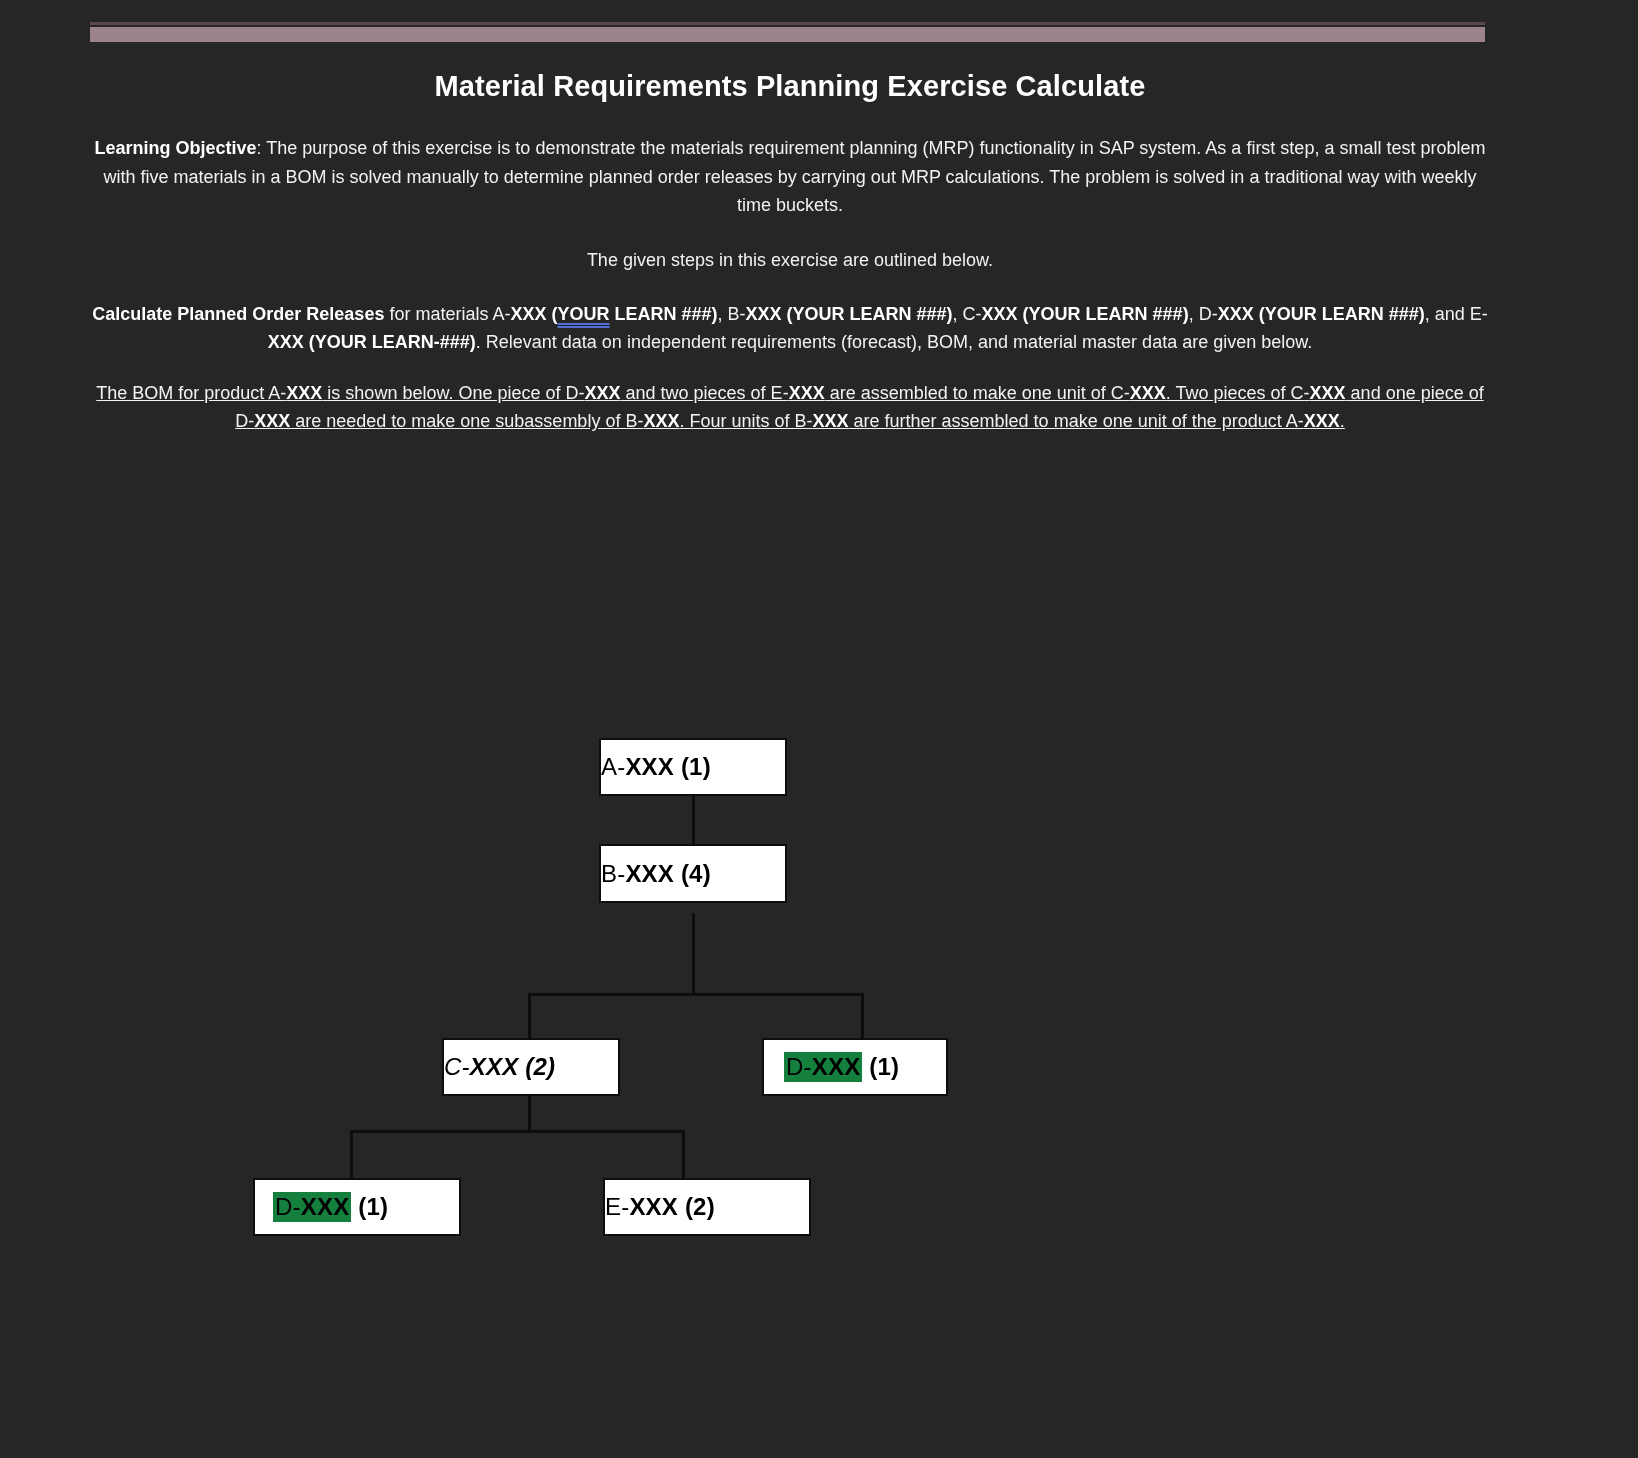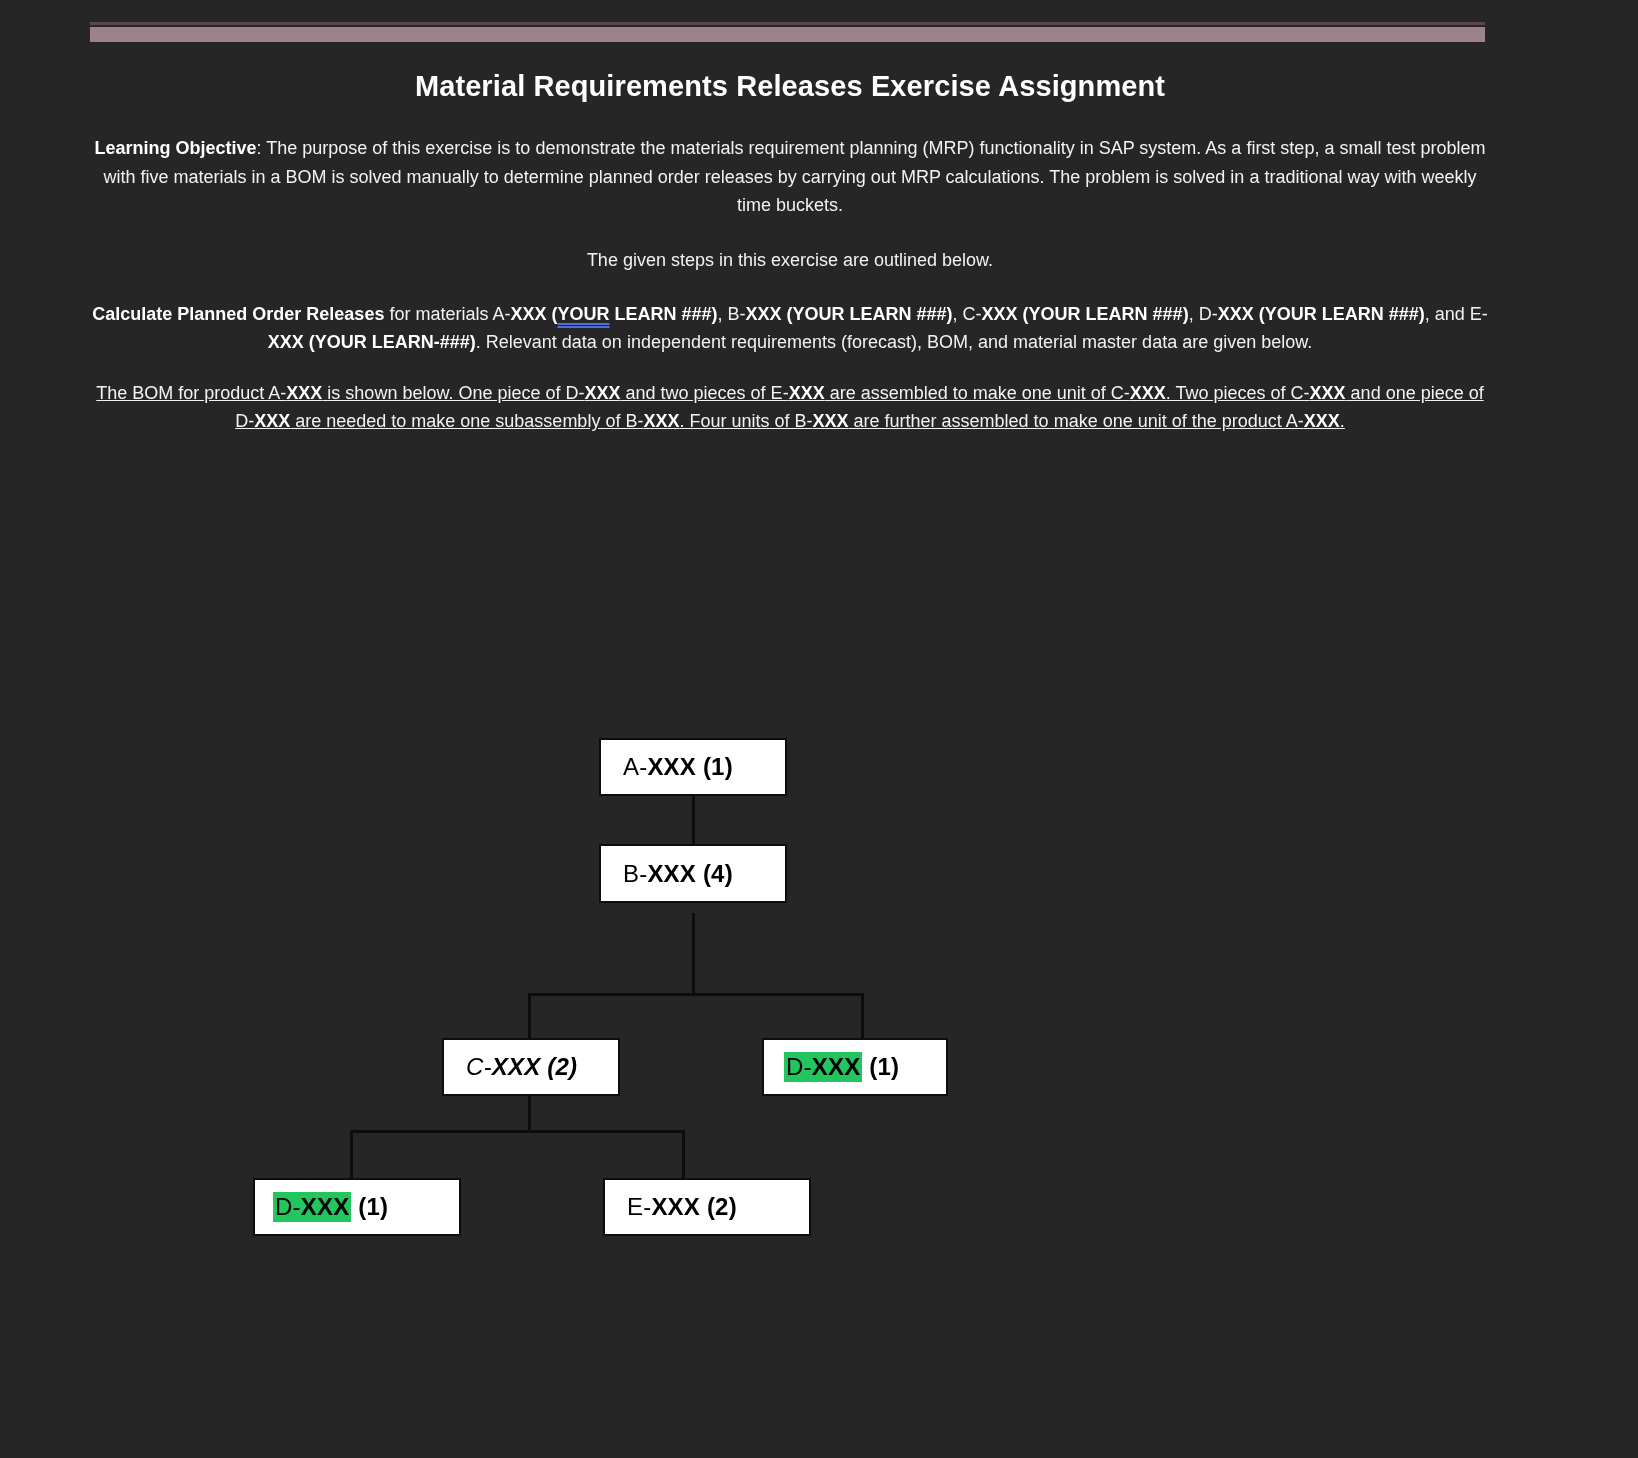--- a/index.html
+++ b/index.html
@@ -87,49 +87,48 @@
     height: 580px;
   }
   .node {
     position: absolute;
     background: #ffffff;
     border: 2.5px solid #0d0d0d;
     color: #000000;
     font-size: 24px;
     display: flex;
     align-items: center;
-    padding-left: 22px;
     letter-spacing: 0.2px;
     z-index: 2;
   }
   .node .code-plain { font-weight: normal; }
   .node .code-bold  { font-weight: bold; }
   .hl {
-    background: #22c55e;
+    background: #15803d;
     padding: 1px 2px 2px 2px;
   }
   .connector {
     position: absolute;
     background: #0d0d0d;
     z-index: 1;
   }
   .v { width: 3px; }
   .h { height: 3px; }
 </style>
 </head>
 <body>
 
 <div id="top-rule-wrap">
   <div id="top-rule-thin"></div>
   <div id="top-rule-thick"></div>
 </div>
 
 <div id="doc">
 
-  <h1 id="page-title">Material Requirements Releases Exercise Assignment</h1>
+  <h1 id="page-title">Material Requirements Planning Exercise Calculate</h1>
 
   <p class="para">
     <b>Learning Objective</b><span>:  The purpose of this exercise is to demonstrate the materials requirement planning (MRP) functionality in SAP system.  As a first step, a small test problem with five materials in a BOM is solved manually to determine planned order releases by carrying out MRP calculations.  The problem is solved in a traditional way with weekly time buckets.</span>
   </p>
 
   <div class="spacer-line"></div>
 
   <p class="para">The given steps in this exercise are outlined below.</p>
 
   <div class="spacer-line"></div>

